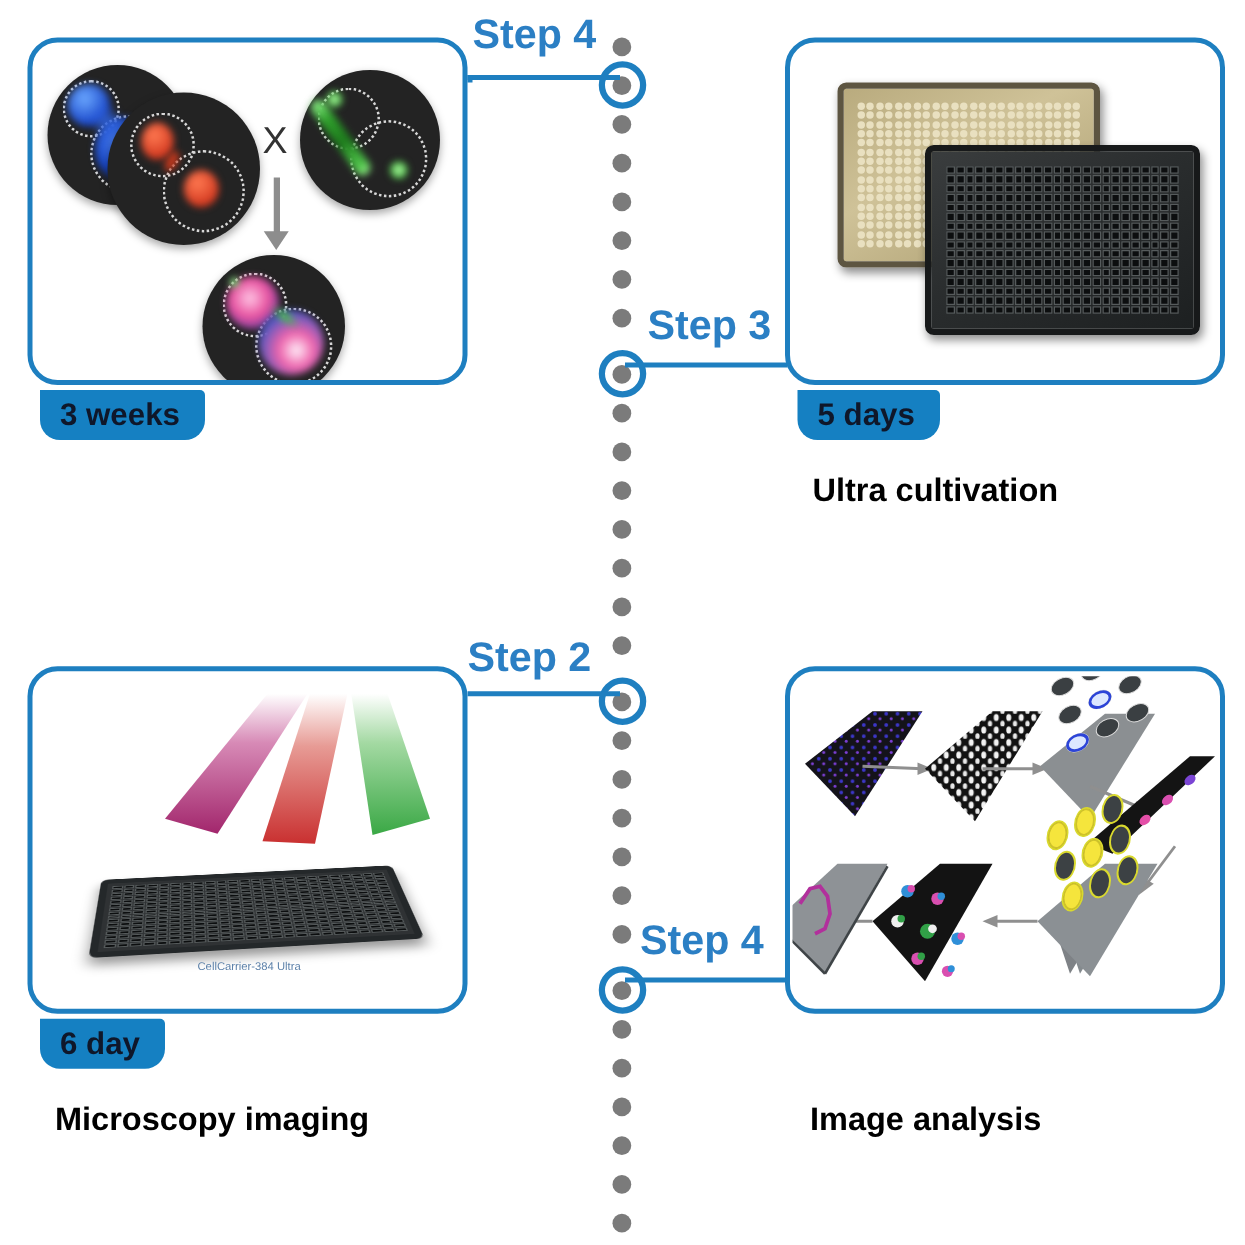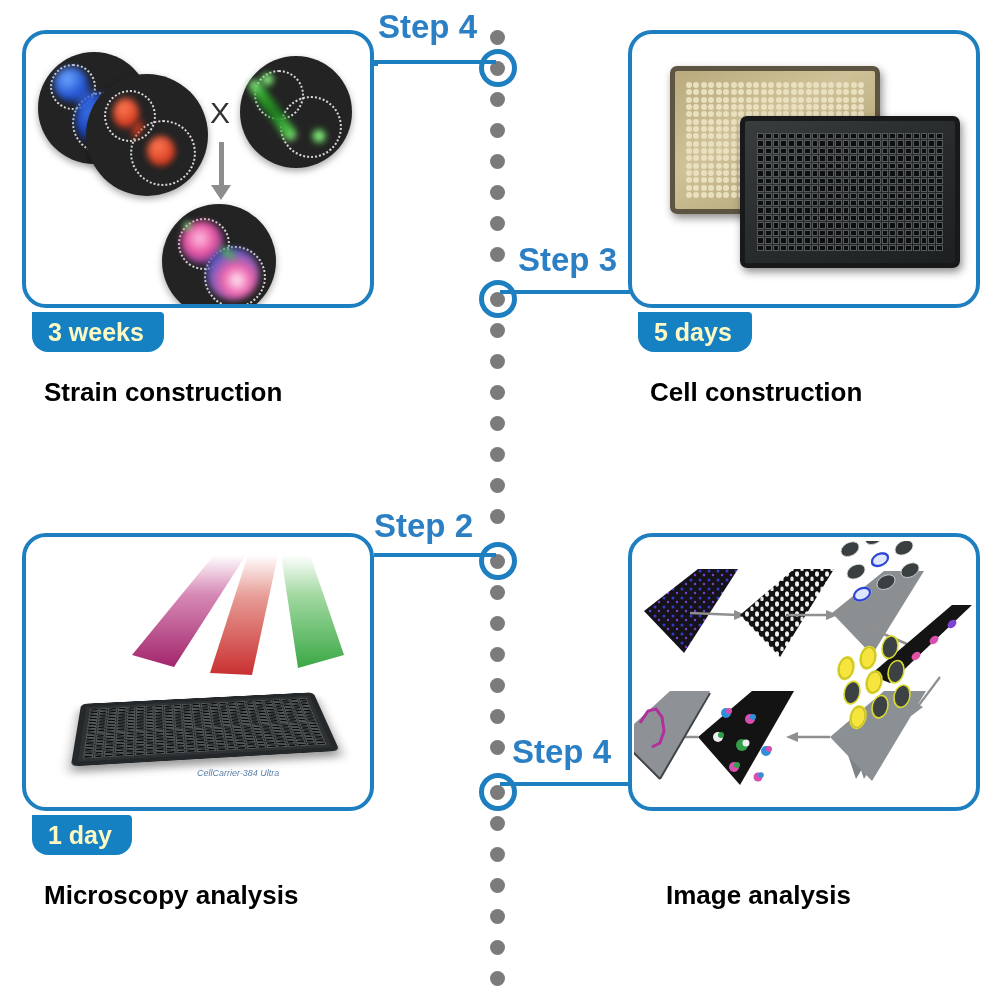--- a/index.html
+++ b/index.html
@@ -18,21 +18,21 @@
           background:#7b7b7b;}
 
   
   .conn{position:absolute;background:transparent;}
   .conn .h{position:absolute;height:4px;background:#1e7fc0;}
   .conn .v{position:absolute;width:4px;background:#1e7fc0;}
 
   
   .panel{position:absolute;border:4px solid #1e7fc0;border-radius:24px;
          background:#ffffff;box-sizing:border-box;overflow:hidden;}
-  .badge{position:absolute;background:#1580c2;color:#fef9c3;font-weight:bold;
+  .badge{position:absolute;background:#1580c2;color:#0f172a;font-weight:bold;
          font-size:25px;line-height:40px;height:40px;padding:0 20px 0 16px;
          border-radius:0 0 16px 16px;border-top-right-radius:4px;
          white-space:nowrap;box-sizing:border-box;}
   .caption{position:absolute;color:#000000;font-weight:bold;font-size:26px;
            white-space:nowrap;}
   .steplbl{position:absolute;color:#2b7fc4;font-weight:bold;font-size:33px;
            white-space:nowrap;}
 
   
   .mgraph{position:absolute;border-radius:50%;background:#232323;
@@ -54,22 +54,22 @@
   .wellgrid{position:absolute;inset:7px;display:grid;}
   .wr{background:#e9e0c0;border-radius:50%;}
   .wsq{background:#0c0e0f;border:1px solid #565b5c;}
 
   
   .beam{position:absolute;}
 
   
   .ccplate{position:absolute;background:#2f3234;border-radius:6px;
            box-shadow:0 8px 12px rgba(0,0,0,.4);}
-  .cclabel{position:absolute;color:#5a7fa8;font-size:9px;font-style:italic;
-           white-space:nowrap;margin-left:39px;}
+  .cclabel{position:absolute;color:#5a7fa8;font-size:9px;
+           white-space:nowrap;}
 </style>
 </head>
 <body>
 
 <div class="stage">
 
   <div class="timeline">
     <div class="tdot" style="top:22px"></div>
     <div class="tdot" style="top:84px"></div>
     <div class="tdot" style="top:115px"></div>
@@ -153,21 +153,20 @@
       <div class="cellout" style="left:42px;top:42px;width:58px;height:58px;"></div>
       <div class="blob" style="left:19px;top:17px;width:42px;height:42px;background:radial-gradient(circle at 45% 42%,#ffc7e5,#e8529f 45%,#4a3aa8 90%);"></div>
       <div class="blob" style="left:45px;top:44px;width:52px;height:52px;background:radial-gradient(circle at 58% 62%,#fff2fb,#ee63ab 32%,#2d56c8 78%);"></div>
       <div class="blob" style="left:22px;top:18px;width:7px;height:8px;background:#7ce07a;"></div>
       <div class="blob" style="left:52px;top:46px;width:28px;height:7px;transform:rotate(36deg);background:linear-gradient(90deg,rgba(60,180,60,.1),#4bbf47,rgba(60,180,60,.1));"></div>
     </div>
   </div>
 
   <div class="steplbl" style="left:378px;top:8px;">Step 4</div>
   <div class="badge" style="left:32px;top:312px;">3 weeks</div>
-  <div class="caption" style="left:44px;top:377px;">Strain construction</div>
 
   <div class="panel" style="left:628px;top:30px;width:352px;height:278px;">
 
     <div class="plate plate-tan" style="left:38px;top:32px;width:200px;height:138px;">
       <div class="wellgrid" style="grid-template-columns:repeat(24,1fr);grid-template-rows:repeat(16,1fr);gap:1.5px;padding:4px;">
         <div class="wr"></div>
           <div class="wr"></div>
           <div class="wr"></div>
           <div class="wr"></div>
           <div class="wr"></div>
@@ -938,21 +937,21 @@
           <div class="wsq"></div>
           <div class="wsq"></div>
           <div class="wsq"></div>
           <div class="wsq"></div>
       </div>
     </div>
   </div>
 
   <div class="steplbl" style="left:518px;top:241px;">Step 3</div>
   <div class="badge" style="left:638px;top:312px;">5 days</div>
-  <div class="caption" style="left:650px;top:377px;">Cell construction</div>
+  <div class="caption" style="left:650px;top:377px;">Ultra cultivation</div>
 
   <div class="panel" style="left:22px;top:533px;width:352px;height:278px;">
 
     <svg class="beam" width="300" height="130" style="left:70px;top:18px;" viewBox="0 0 300 130">
       <defs>
         <linearGradient id="gMag" x1="0" y1="0" x2="0" y2="1">
           <stop offset="0%" stop-color="#ffffff"></stop>
           <stop offset="35%" stop-color="#d78ab6"></stop>
           <stop offset="100%" stop-color="#a2266c"></stop>
         </linearGradient>
@@ -1359,22 +1358,22 @@
           <div class="wsq"></div>
           <div class="wsq"></div>
           <div class="wsq"></div>
           <div class="wsq"></div>
       </div>
     </div>
     <div class="cclabel" style="left:132px;top:231px;">CellCarrier-384 Ultra</div>
   </div>
 
   <div class="steplbl" style="left:374px;top:507px;">Step 2</div>
-  <div class="badge" style="left:32px;top:815px;">1 day</div>
-  <div class="caption" style="left:44px;top:880px;">Microscopy analysis</div>
+  <div class="badge" style="left:32px;top:815px;">6 day</div>
+  <div class="caption" style="left:44px;top:880px;">Microscopy imaging</div>
 
   <div class="panel" style="left:628px;top:533px;width:352px;height:278px;">
 
     <svg width="344" height="270" viewBox="0 0 344 270" style="position:absolute;left:2px;top:4px;">
       <defs>
         <pattern id="pDots" width="9" height="9" patternUnits="userSpaceOnUse">
           <rect width="9" height="9" fill="#14131a"></rect>
           <circle cx="3" cy="3" r="1.5" fill="#3c36c8"></circle>
           <circle cx="7" cy="7" r="1.2" fill="#7d3fd6"></circle>
         </pattern>
@@ -1499,15 +1498,15 @@
       <g>
         <polygon points="-14,196 36,150 76,150 26,238" fill="#8e9296"></polygon>
         <polyline points="6,182 14,170 22,168 28,176 30,190 26,202 18,206" fill="none" stroke="#b2309c" stroke-width="3"></polyline>
         <line x1="26" y1="238" x2="76" y2="152" stroke="#3f4447" stroke-width="2"></line>
         <line x1="-14" y1="198" x2="26" y2="238" stroke="#3f4447" stroke-width="2"></line>
       </g>
     </svg>
   </div>
 
   <div class="steplbl" style="left:512px;top:733px;">Step 4</div>
-  <div class="caption" style="left:666px;top:880px;">Image analysis</div>
+  <div class="caption" style="left:648px;top:880px;">Image analysis</div>
 
 </div>
 
 </body></html>

